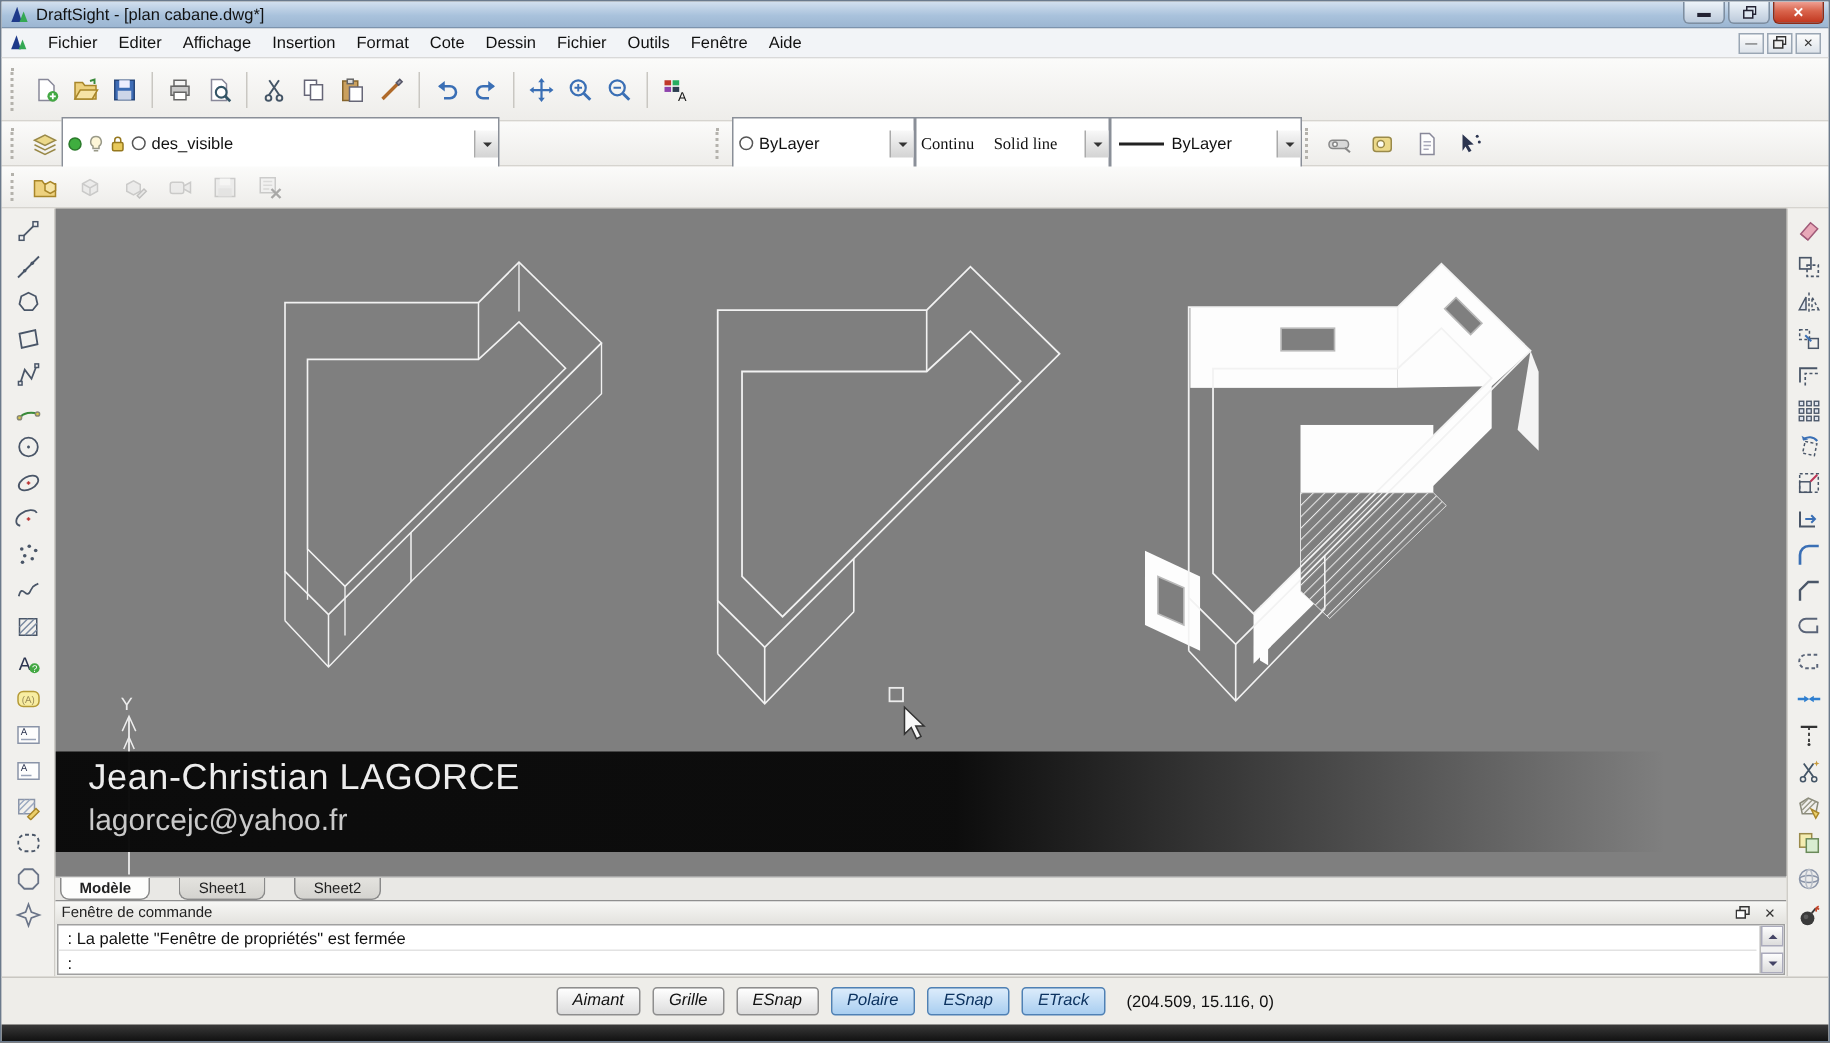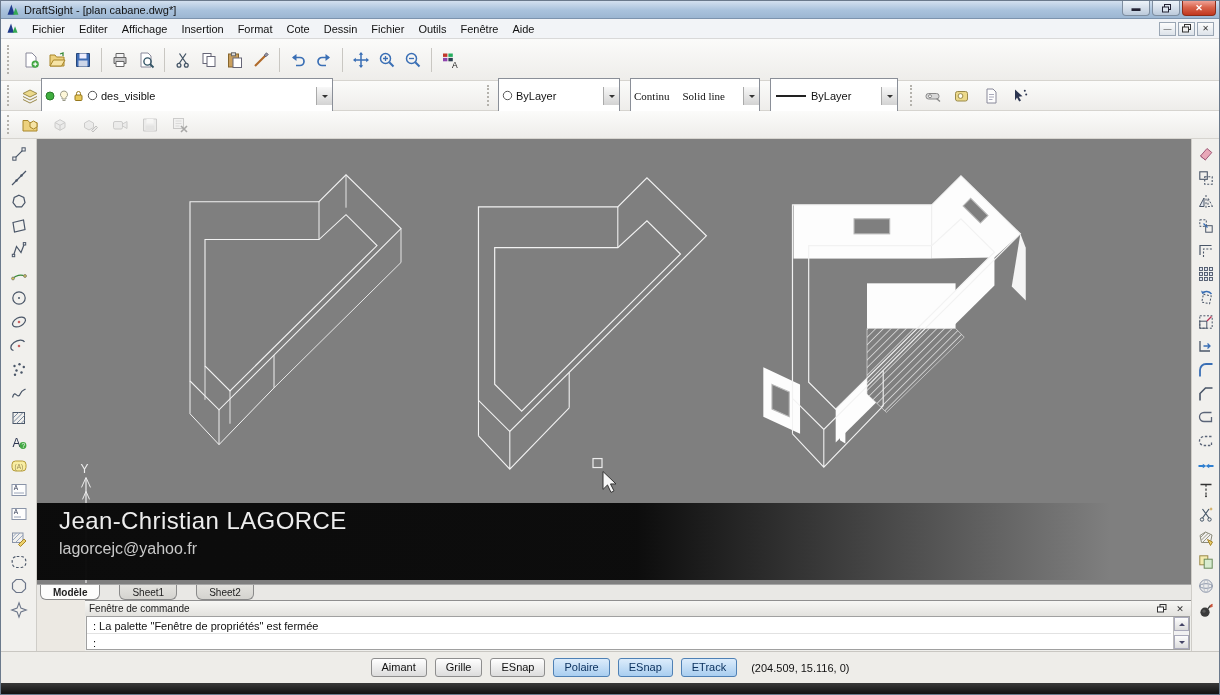--- a/index.html
+++ b/index.html
@@ -29,50 +29,50 @@
       border-bottom:1px solid #d6d4cf;padding-left:4px;}
   .tb1{height:42px;flex:0 0 42px;}
   .tb2{height:30px;flex:0 0 30px;}
   .tb3{height:28px;flex:0 0 28px;}
   .grip{width:5px;height:70%;border-left:2px dotted #b4b2ac;margin:0 6px 0 2px;}
   .tbtn{width:26px;height:26px;display:flex;align-items:center;justify-content:center;border-radius:2px;flex:0 0 auto;}
   .tb3 .tbtn,.tb2 .tbtn{width:23px;height:23px;}
   .tbtn.disabled{opacity:.45;filter:grayscale(1);}
   .sep{width:1px;height:24px;background:#c9c7c2;margin:0 5px;flex:0 0 1px;}
   .combo{display:flex;align-items:center;height:36px;background:#fff;border:1px solid #8a8f98;
-    font-size:11px;margin-right:10px;padding-left:3px;gap:3px;flex:0 0 auto;}
+    font-size:11px;padding-left:3px;gap:3px;flex:0 0 auto;}
   .combo .cval{white-space:nowrap;}
   .combo .arrowbtn{width:16px;height:18px;margin-left:auto;background:linear-gradient(#f8f8f8,#d3d3d3);
     border-left:1px solid #aaa;display:flex;align-items:center;justify-content:center;}
   .combo .arrowbtn::before{content:'';border:3.5px solid transparent;border-top-color:#333;margin-top:4px;}
   .lw-sample{display:inline-block;width:30px;border-top:2px solid #222;margin:0 2px;}
   .spacer{flex:0 0 auto;}
   
   .main{flex:1;display:flex;min-height:0;}
   .lbar{width:36px;flex:0 0 36px;background:#f1f0ed;border-right:1px solid #cfcdc8;
     display:flex;flex-direction:column;align-items:center;padding-top:5px;gap:4px;}
   .rbar{width:28px;flex:0 0 28px;background:#f1f0ed;border-left:1px solid #cfcdc8;
     display:flex;flex-direction:column;align-items:center;padding-top:5px;gap:4px;}
   .pbtn{width:20px;height:20px;display:flex;align-items:center;justify-content:center;border-radius:2px;}
   .center{flex:1;display:flex;flex-direction:column;min-width:0;}
   .canvas{position:relative;flex:1;background:#7f7f7f;overflow:hidden;}
   .canvas svg.scene{position:absolute;inset:0;width:100%;height:100%;}
-  .banner{position:absolute;left:0;bottom:4px;height:77px;width:100%;
+  .banner{position:absolute;left:0;bottom:16px;height:67px;width:100%;
     background:linear-gradient(90deg,rgba(8,8,8,.97) 0%,rgba(8,8,8,.96) 52%,rgba(40,40,40,.55) 76%,rgba(127,127,127,0) 93%);
     padding:3px 0 0 22px;color:#ededed;}
   .banner .name{font-size:24px;letter-spacing:.4px;line-height:30px;}
-  .banner .email{font-size:16px;color:#c9c9c9;line-height:26px;}
+  .banner .email{font-size:20px;color:#c9c9c9;line-height:26px;}
   
   .tabsrow{height:16px;flex:0 0 16px;background:#e9e8e5;border-top:1px solid #a7a7a7;
     display:flex;align-items:stretch;padding-left:3px;font-size:10px;}
   .tab{padding:1px 12px 0;border:1px solid #8a8a8a;border-top:none;margin-right:19px;
     background:linear-gradient(#e4e3df,#d4d3cf);border-radius:0 0 6px 6px;color:#222;line-height:13px;}
   .tab.active{background:#fdfdfc;font-weight:bold;}
   
-  .cmdwin{height:51px;flex:0 0 51px;border-top:1px solid #8f8f8f;background:#efefec;display:flex;flex-direction:column;margin-left:48px;}
+  .cmdwin{height:51px;flex:0 0 51px;border-top:1px solid #8f8f8f;background:#efefec;display:flex;flex-direction:column;}
   .cmdtitle{height:15px;flex:0 0 15px;display:flex;align-items:center;font-size:10px;padding:0 4px;color:#222;
     background:linear-gradient(#f7f7f5,#e3e2de);}
   .cmdtitle .cbtns{margin-left:auto;display:flex;gap:4px;align-items:center;}
   .cbtn{width:14px;height:12px;display:flex;align-items:center;justify-content:center;font-size:9px;
     color:#333;border:1px solid transparent;}
   .cmdbody{flex:1;background:#fff;border:1px solid #a0a0a0;margin:0 1px 1px;position:relative;
     font-size:11px;padding:0 18px 0 0;overflow:hidden;}
   .cmdline{height:17px;line-height:16px;padding:1px 6px;border-bottom:1px solid #e2e2e2;white-space:pre;}
   .cmdscroll{position:absolute;right:0;top:0;bottom:0;width:16px;background:#f1f1f1;border-left:1px solid #bbb;
     display:flex;flex-direction:column;justify-content:space-between;}
@@ -727,21 +727,21 @@
             <circle cx="8" cy="11.2" r="4.6" fill="#3a3a3a"></circle>
             <circle cx="7" cy="10.2" r="1.6" fill="#5a5a5a"></circle>
             <path d="M10.8 7.8l2.7-3.3" stroke="#3a3a3a" stroke-width="1.3"></path>
             <path d="M13.5 4.5l2-1.3M13.5 4.5l2.3.6M13.5 4.5l.4 2.2" stroke="#c4452a" stroke-width="1.1"></path>
           </svg>
         </div>
       </div>
   </div>
 
   <div class="statusbar">
-    <div id="status-toggles" style="display:flex;gap:8px;">
+    <div id="status-toggles" style="display:flex;gap:8px;font-style:italic;">
         <div class="toggle">Aimant</div>
         <div class="toggle">Grille</div>
         <div class="toggle">ESnap</div>
         <div class="toggle active">Polaire</div>
         <div class="toggle active">ESnap</div>
         <div class="toggle active">ETrack</div>
       </div>
     <span class="coords">(204.509, 15.116, 0)</span>
   </div>
   <div class="bottomstrip"></div>

